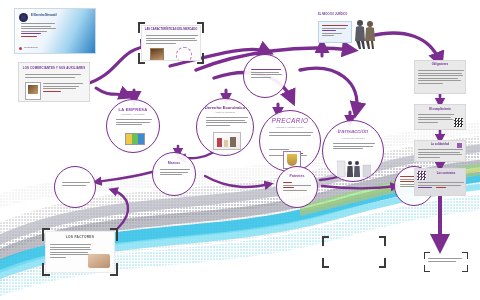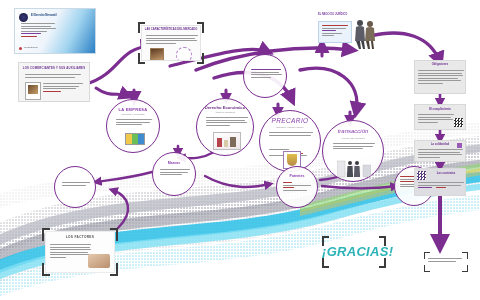--- a/index.html
+++ b/index.html
@@ -399,22 +399,20 @@
   <div class="brk" style="left:322px;top:236px;width:64px;height:32px;">
     <span style="left:0;top:0;width:1.8px;height:10px;"></span>
     <span style="left:0;top:0;width:7px;height:1.8px;"></span>
     <span style="right:0;top:0;width:1.8px;height:10px;"></span>
     <span style="right:0;top:0;width:7px;height:1.8px;"></span>
     <span style="left:0;bottom:0;width:1.8px;height:10px;"></span>
     <span style="left:0;bottom:0;width:7px;height:1.8px;"></span>
     <span style="right:0;bottom:0;width:1.8px;height:10px;"></span>
     <span style="right:0;bottom:0;width:7px;height:1.8px;"></span>
   </div>
-  <div style="position:absolute;left:322px;top:244px;width:64px;text-align:center;
-              font-size:13px;font-weight:bold;color:#2bb3b8;font-style:italic;letter-spacing:.3px;">¡GRACIAS!</div>
 
   <div class="brk" style="left:424px;top:252px;width:44px;height:20px;">
     <span style="left:0;top:0;width:1.4px;height:7px;"></span>
     <span style="left:0;top:0;width:6px;height:1.4px;"></span>
     <span style="right:0;top:0;width:1.4px;height:7px;"></span>
     <span style="right:0;top:0;width:6px;height:1.4px;"></span>
     <span style="left:0;bottom:0;width:1.4px;height:7px;"></span>
     <span style="left:0;bottom:0;width:6px;height:1.4px;"></span>
     <span style="right:0;bottom:0;width:1.4px;height:7px;"></span>
     <span style="right:0;bottom:0;width:6px;height:1.4px;"></span>

